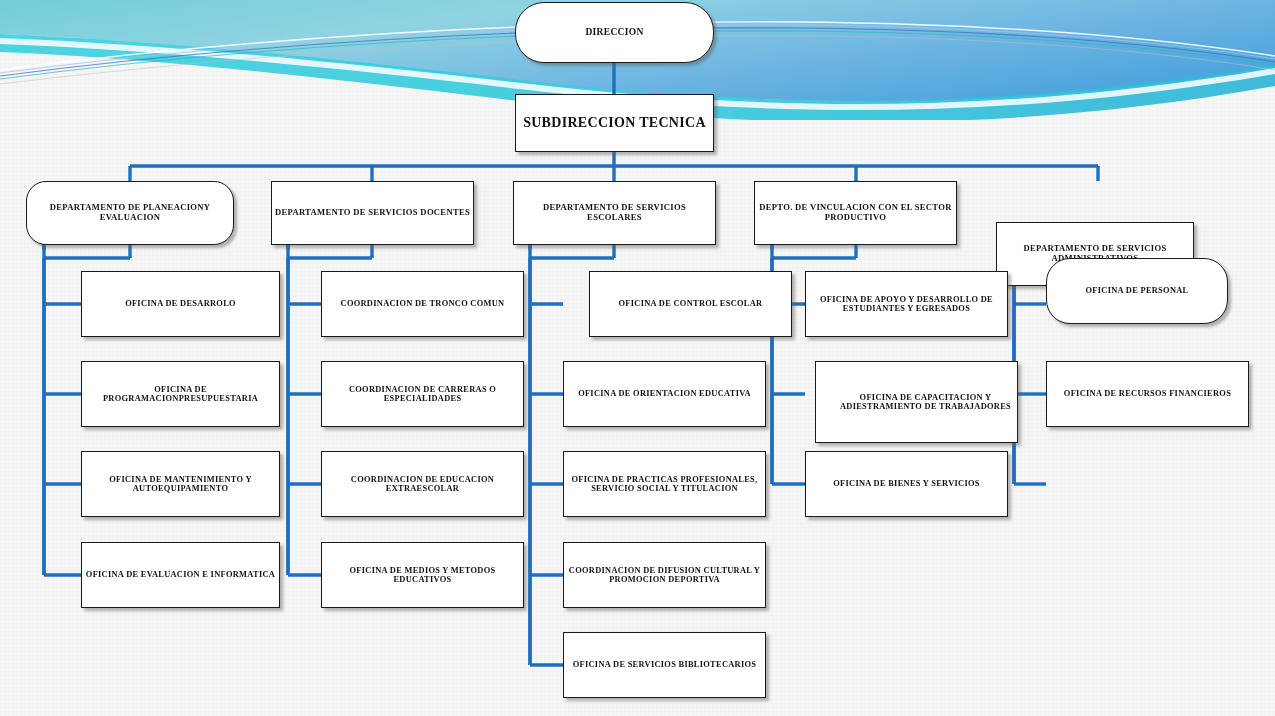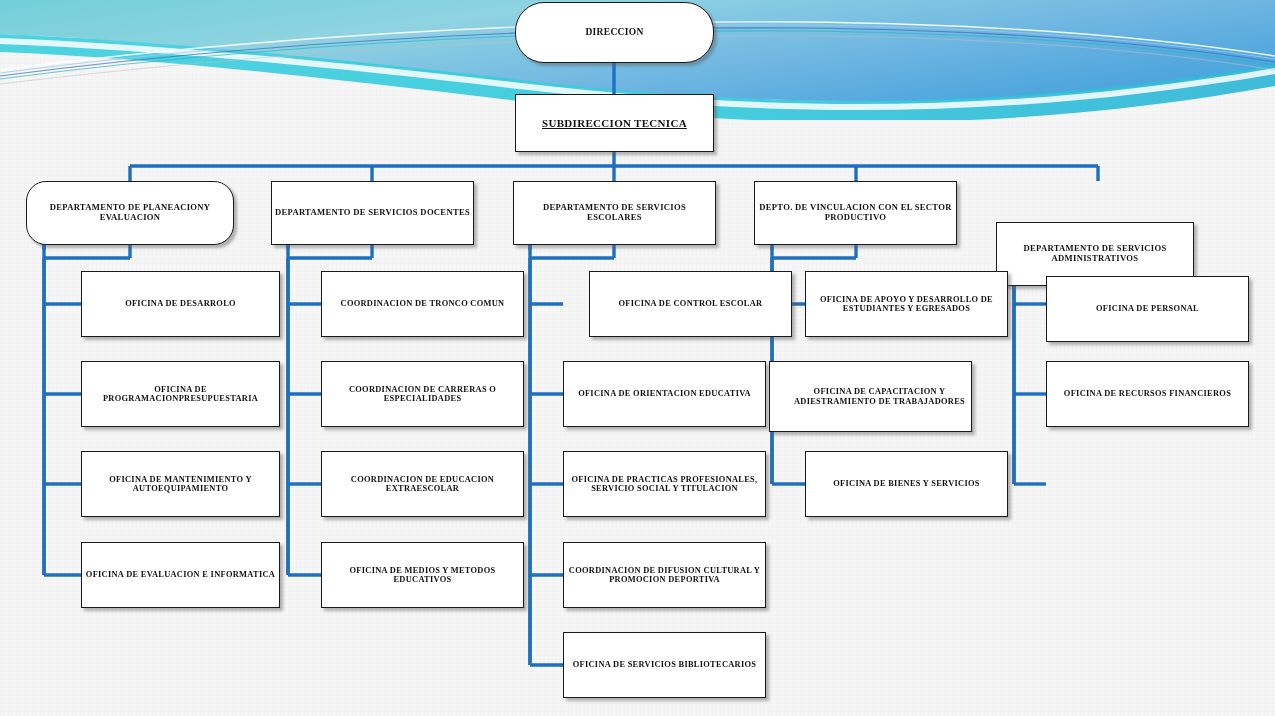--- a/index.html
+++ b/index.html
@@ -37,21 +37,21 @@
     font-family:"Liberation Serif", serif;
     font-weight:bold;
     letter-spacing:0.3px;
     line-height:1.12;
     padding:0 2px;
     overflow:visible;
     z-index:5;
   }
   .node span{display:block;width:112%;}
   .lvl0{font-size:9.5px;}
-  .lvl1{font-size:11px;text-decoration:underline;}
+  .lvl1{font-size:14px;}
   .lvl2{font-size:8.6px;}
   .lvl3{font-size:8.4px;}
 </style>
 </head>
 <body>
 
 <div id="slide">
 
   <svg id="banner" viewBox="0 0 1275 120" preserveAspectRatio="none">
     <defs>
@@ -246,27 +246,27 @@
   <div class="node lvl3" style="left:563px;top:542px;width:203px;height:66px;">
     <span>COORDINACION DE DIFUSION CULTURAL Y PROMOCION DEPORTIVA</span>
   </div>
   <div class="node lvl3" style="left:563px;top:632px;width:203px;height:66px;">
     <span>OFICINA DE SERVICIOS BIBLIOTECARIOS</span>
   </div>
 
   <div class="node lvl3" style="left:805px;top:271px;width:203px;height:66px;">
     <span>OFICINA DE APOYO Y DESARROLLO DE ESTUDIANTES Y EGRESADOS</span>
   </div>
-  <div class="node lvl3" style="left:769px;top:361px;width:203px;height:71px;padding-left:20px;">
+  <div class="node lvl3" style="left:815px;top:361px;width:203px;height:82px;padding-left:20px;">
     <span>OFICINA DE CAPACITACION Y ADIESTRAMIENTO DE TRABAJADORES</span>
   </div>
   <div class="node lvl3" style="left:805px;top:451px;width:203px;height:66px;">
     <span>OFICINA DE BIENES Y SERVICIOS</span>
   </div>
 
-  <div class="node lvl3" style="left:1046px;top:276px;width:203px;height:66px;">
+  <div class="node lvl3" style="left:1046px;top:258px;width:182px;height:66px;border-radius:24px;">
     <span>OFICINA DE PERSONAL</span>
   </div>
   <div class="node lvl3" style="left:1046px;top:361px;width:203px;height:66px;">
     <span>OFICINA DE RECURSOS FINANCIEROS</span>
   </div>
 
 </div>
 
 </body></html>

